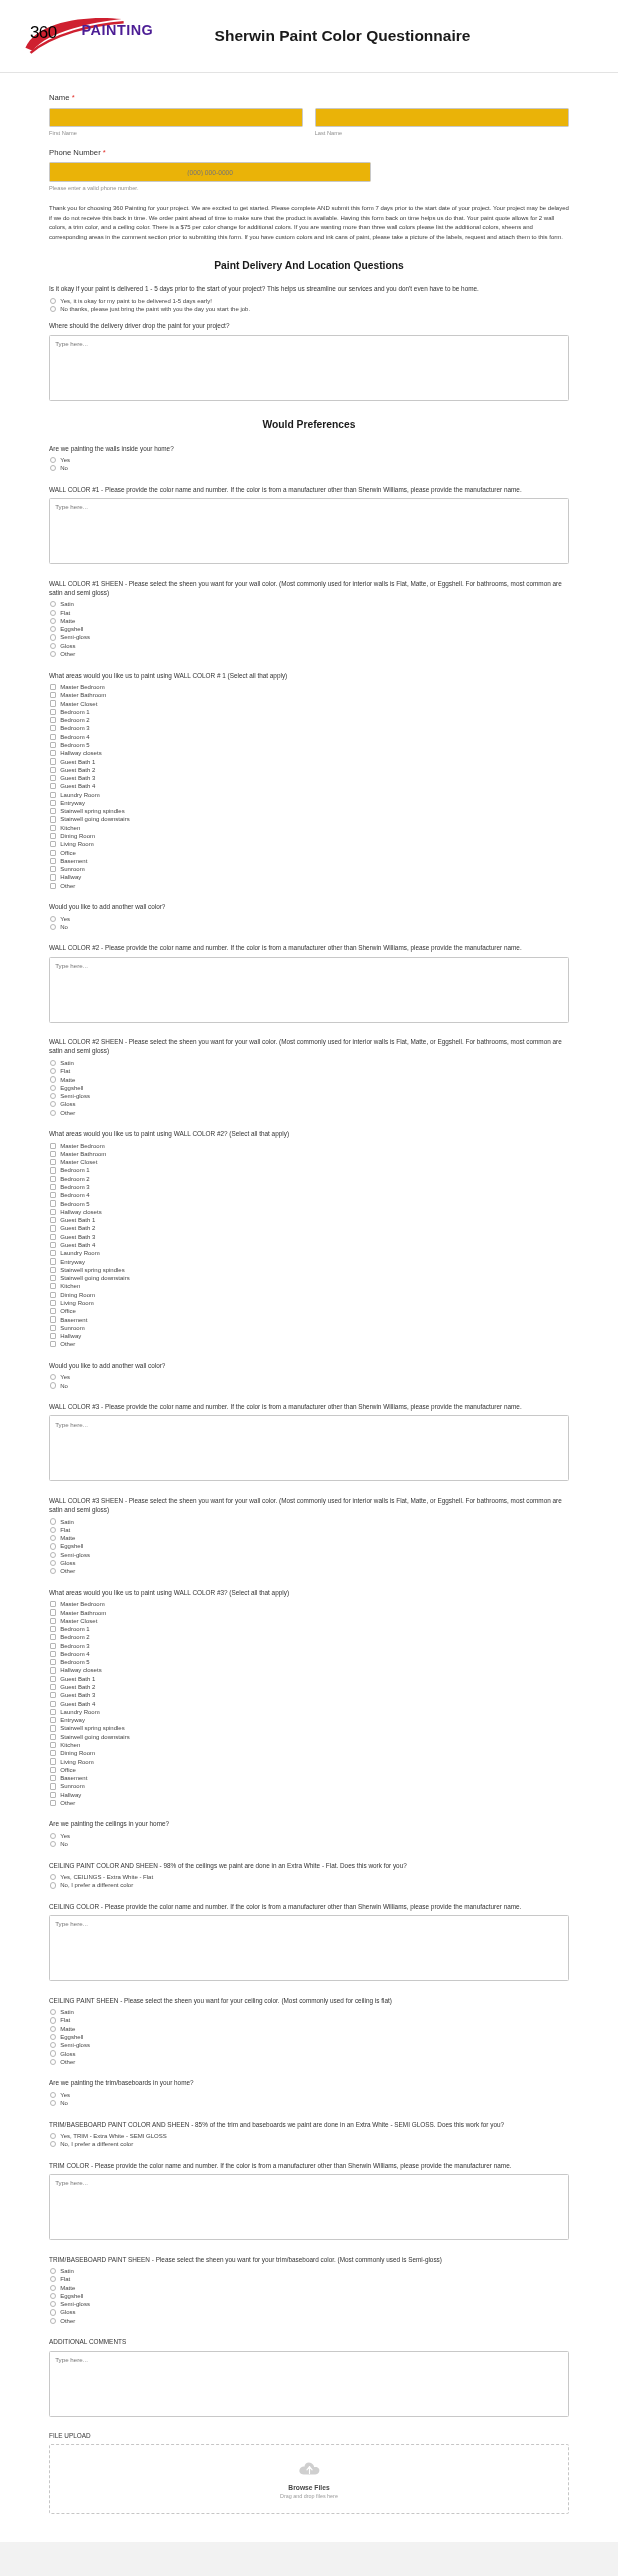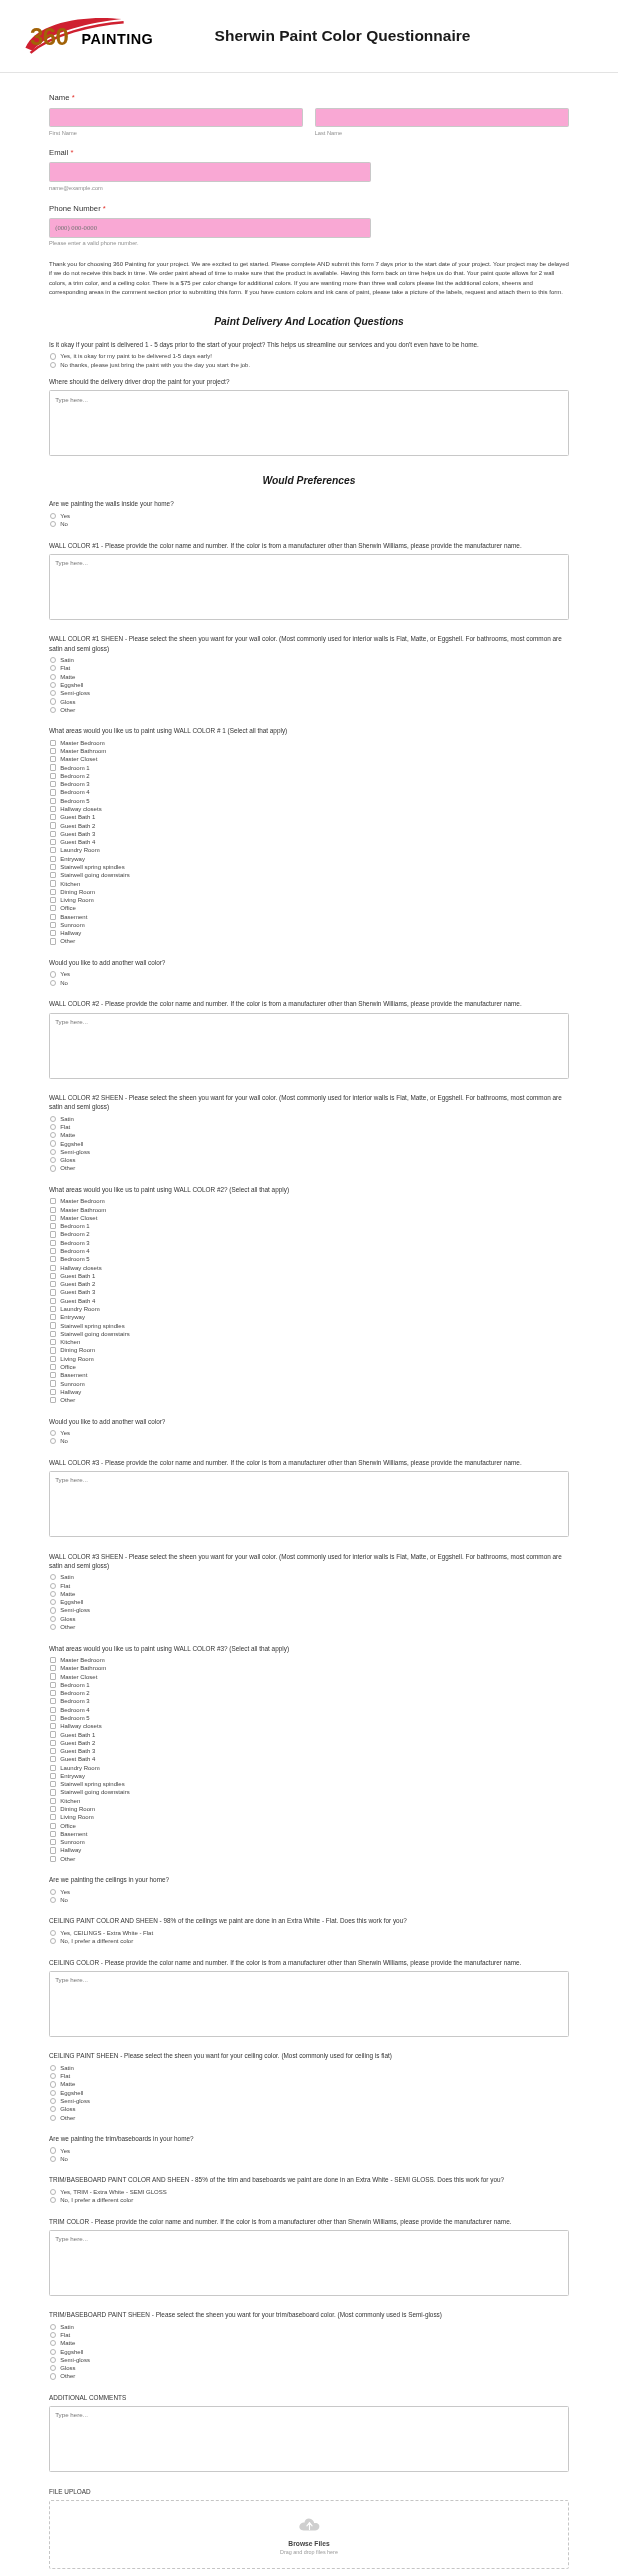--- a/index.html
+++ b/index.html
@@ -14,63 +14,63 @@
   .page { width: 618px; background:#f2f2f2; padding: 0 0 20.6px 0; }
   .header {
     background:#fff;
     display:flex;
     align-items:center;
     padding: 14.4px 20.6px 13.4px 20.6px;
     border-bottom: 0.5px solid #e3e3e3;
   }
   .logo { width: 149px; flex: none; position:relative; height:44px; }
   .logo svg { position:absolute; left:0; top:0; }
-  .logo-text { position:absolute; left:9.3px; top:8.2px; font-size:24px; font-weight:bold; color:#a16207; letter-spacing:-0.5px; }
-  .logo-sub { position:absolute; left:61px; top:17px; font-size:14.4px; font-weight:bold; color:#000000; letter-spacing:0.5px;}
+  .logo-text { position:absolute; left:9.3px; top:8.2px; font-size:17px; font-weight:normal; color:#000000; letter-spacing:-0.5px; }
+  .logo-sub { position:absolute; left:61px; top:8px; font-size:14.4px; font-weight:bold; color:#4c1d95; letter-spacing:0.5px;}
   .form-title {
     flex:1;
     text-align:center;
     font-size:15.5px;
     font-weight:bold;
     color:#1a1a1a;
     padding-right: 82px;
   }
   .content { background:#fff; margin: 0; padding: 20.6px 49px 15.5px 49px; }
   .field-label { font-size:7.7px; color:#333; margin: 0 0 5.2px 0; }
   .sub-label { font-size:5.7px; color:#8f8f8f; margin-top:2.6px; }
   .req { color:#e3342f; }
   input.text, .fake-input {
     width:100%;
     border:0.5px solid #c8c8c8;
-    background:#f9a8d4;
+    background:#eab308;
     height:19.6px;
     border-radius:1.5px;
     padding: 3.1px 5.2px;
     font-size:6.7px;
     color:#333;
-    font-family:Liberation Serif, serif;
+    font-family:Liberation Sans, sans-serif;
+    text-align:center;
   }
   .row2 { display:flex; gap:11.3px; }
   .row2 > div { flex:1; }
   .block { margin-bottom: 13.4px; }
   .name-block { margin-bottom: 12.4px; }
   .paragraph {
     font-size:6px;
     line-height:1.6;
     color:#3a3a3a;
     margin: 13.4px 0 5.2px 0;
     text-align:left;
   }
   .section-title {
     text-align:center;
     font-size:10.3px;
     font-weight:bold;
     color:#1a1a1a;
     margin: 17.5px 0 13.4px 0;
-    font-style: italic;
   }
   .question { font-size:6.4px; color:#333; margin-bottom:4.1px; line-height:1.45; }
   .radio-row { display:flex; align-items:center; margin: 2.1px 0 2.1px 1px; }
   .radio {
     width:6.2px; height:6.2px; border-radius:50%;
     border:0.5px solid #b5b5b5; background:#fff; margin-right:4.1px; flex:none;
   }
   .checkbox {
     width:6.2px; height:6.2px; border-radius:1px;
     border:0.5px solid #b5b5b5; background:#fff; margin-right:4.1px; flex:none;
@@ -131,30 +131,20 @@
           <input class="text" type="text" style="">
           <div class="sub-label">First Name</div>
         </div>
         <div>
           <input class="text" type="text" style="">
           <div class="sub-label">Last Name</div>
         </div>
       </div>
     </div>
 
-    <div class="block">
-      <div class="field-label">
-        <span>Email</span>
-        <span class="req">*</span>
-      </div>
-      <div style="width:62%">
-        <input class="text" type="text" style="">
-        <div class="sub-label">name@example.com</div>
-      </div>
-    </div>
 
     <div class="block">
       <div class="field-label">
         <span>Phone Number</span>
         <span class="req">*</span>
       </div>
       <div style="width:62%">
         <input class="text" type="text" placeholder="(000) 000-0000" style="">
         <div class="sub-label">Please enter a valid phone number.</div>
       </div>

